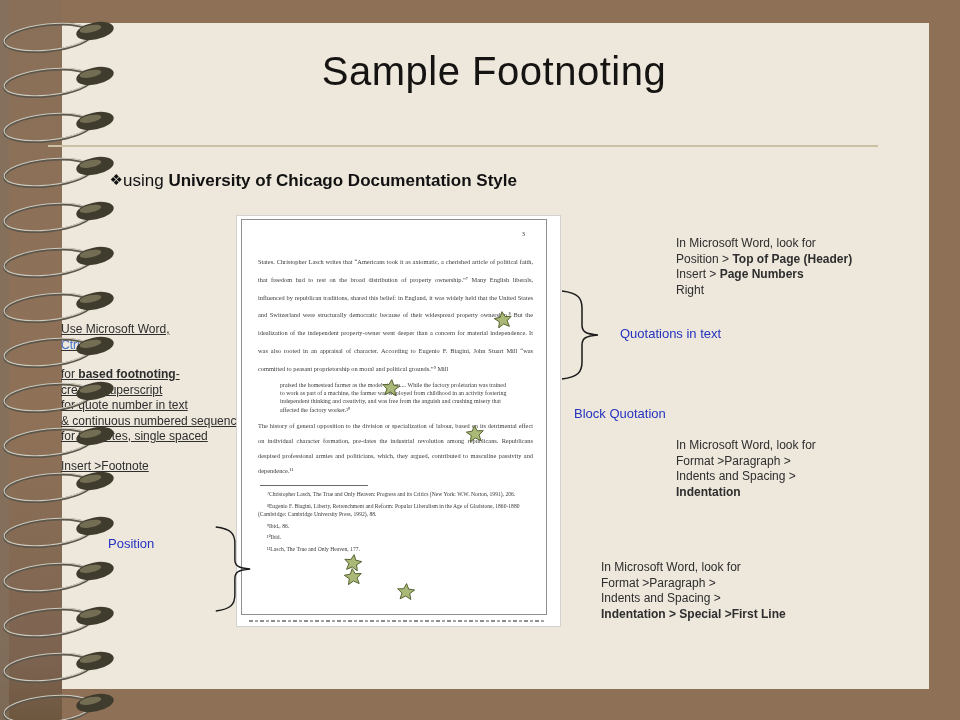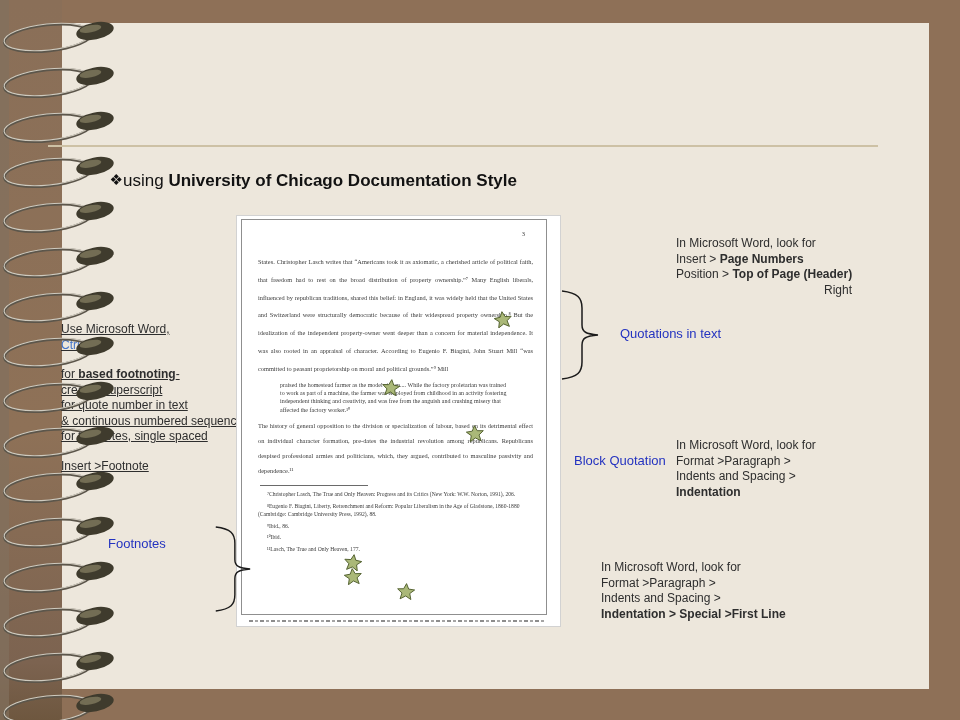--- a/index.html
+++ b/index.html
@@ -19,27 +19,27 @@
 
   .bullet-row{position:absolute;left:93px;top:171px;font-size:17px;color:#121212;text-align:right;}
   .bullet-marker{display:inline-block;width:30px;font-size:15px;vertical-align:1px;color:#111;}
   .bold{font-weight:bold;}
 
   .note{position:absolute;font-size:12px;line-height:15.5px;color:#2e2e2e;}
   .note .gap{height:14px;}
   .note-left{left:61px;top:322px;width:200px;text-decoration:underline;}
   .link-blue{color:#4273C8;cursor:pointer;}
   .note-a{left:676px;top:236px;width:200px;}
-  .note-a .right-align{text-align:right;padding-right:24px;}
+  .note-a .right-align{padding-right:24px;}
   .note-b{left:676px;top:438px;width:200px;}
   .note-c{left:601px;top:560px;width:290px;}
 
   .blue-label{position:absolute;font-size:13px;color:#2433C0;}
   .label-quotations{left:620px;top:326px;}
-  .label-blockquote{left:574px;top:406px;margin-top:47px;}
+  .label-blockquote{left:574px;top:406px;}
   .label-footnotes{left:108px;top:536px;}
 
   .doc-figure{position:absolute;left:236px;top:215px;width:325px;height:412px;
     background:#ffffff;border:1px solid #d2d2d2;box-sizing:border-box;z-index:2;}
   .doc-page{position:absolute;left:4px;top:3px;width:306px;height:396px;
     border:1px solid #8f8f8f;box-sizing:border-box;background:#fff;overflow:hidden;
     font-family:"Liberation Serif",serif;color:#3a3a3a;}
   .doc-pagenum{position:absolute;top:10px;right:21px;font-size:6.5px;}
   .doc-body{padding:33px 13px 0 16px;}
   .doc-para{font-size:6.35px;line-height:17.8px;text-align:justify;margin:0;}
@@ -82,20 +82,21 @@
       <use href="#coil" x="2" y="388"></use>
     <use href="#coil" x="2" y="433"></use>
       <use href="#coil" x="2" y="478"></use>
       <use href="#coil" x="2" y="523"></use>
     <use href="#coil" x="2" y="568"></use>
       <use href="#coil" x="2" y="613"></use>
       <use href="#coil" x="2" y="658"></use>
     <use href="#coil" x="2" y="700"></use>
   </svg>
 
+  <div class="slide-title">Sample Footnoting</div>
   <div class="divider"></div>
 
   <div class="bullet-row">
     <span class="bullet-marker">❖</span><span>using </span><span class="bold">University of Chicago Documentation Style</span>
   </div>
 
   <div class="note note-left">
     <div>Use Microsoft Word,</div>
     <div class="link-blue">Ctrl-Alt-f</div>
     <div class="gap"></div>
@@ -147,26 +148,26 @@
 
   <svg class="brace" style="left:557px;top:286px;width:44px;height:98px" viewBox="0 0 44 92">
     <path d="M5 2 C21 4 25 9 25 19 L25 36 C25 43 29 45 41 46 C29 47 25 49 25 56 L25 73 C25 83 21 88 5 90" fill="none" stroke="#1b1b1b" stroke-width="1.5"></path>
   </svg>
   <svg class="brace" style="left:211px;top:517px;width:42px;height:104px" viewBox="0 0 44 92">
     <path d="M5 2 C21 4 25 9 25 19 L25 36 C25 43 29 45 41 46 C29 47 25 49 25 56 L25 73 C25 83 21 88 5 90" fill="none" stroke="#1b1b1b" stroke-width="1.5"></path>
   </svg>
 
   <div class="blue-label label-quotations">Quotations in text</div>
   <div class="blue-label label-blockquote">Block Quotation</div>
-  <div class="blue-label label-footnotes">Footnotes</div>
+  <div class="blue-label label-footnotes">Position</div>
 
   <div class="note note-a">
     <div>In Microsoft Word, look for</div>
+    <div><span>Position &gt; </span><span class="bold">Top of Page (Header)</span></div>
     <div><span>Insert &gt; </span><span class="bold">Page Numbers</span></div>
-    <div><span>Position &gt; </span><span class="bold">Top of Page (Header)</span></div>
     <div class="right-align">Right</div>
   </div>
 
   <div class="note note-b">
     <div>In Microsoft Word, look for</div>
     <div>Format &gt;Paragraph &gt;</div>
     <div>Indents and Spacing &gt;</div>
     <div class="bold">Indentation</div>
   </div>
 

